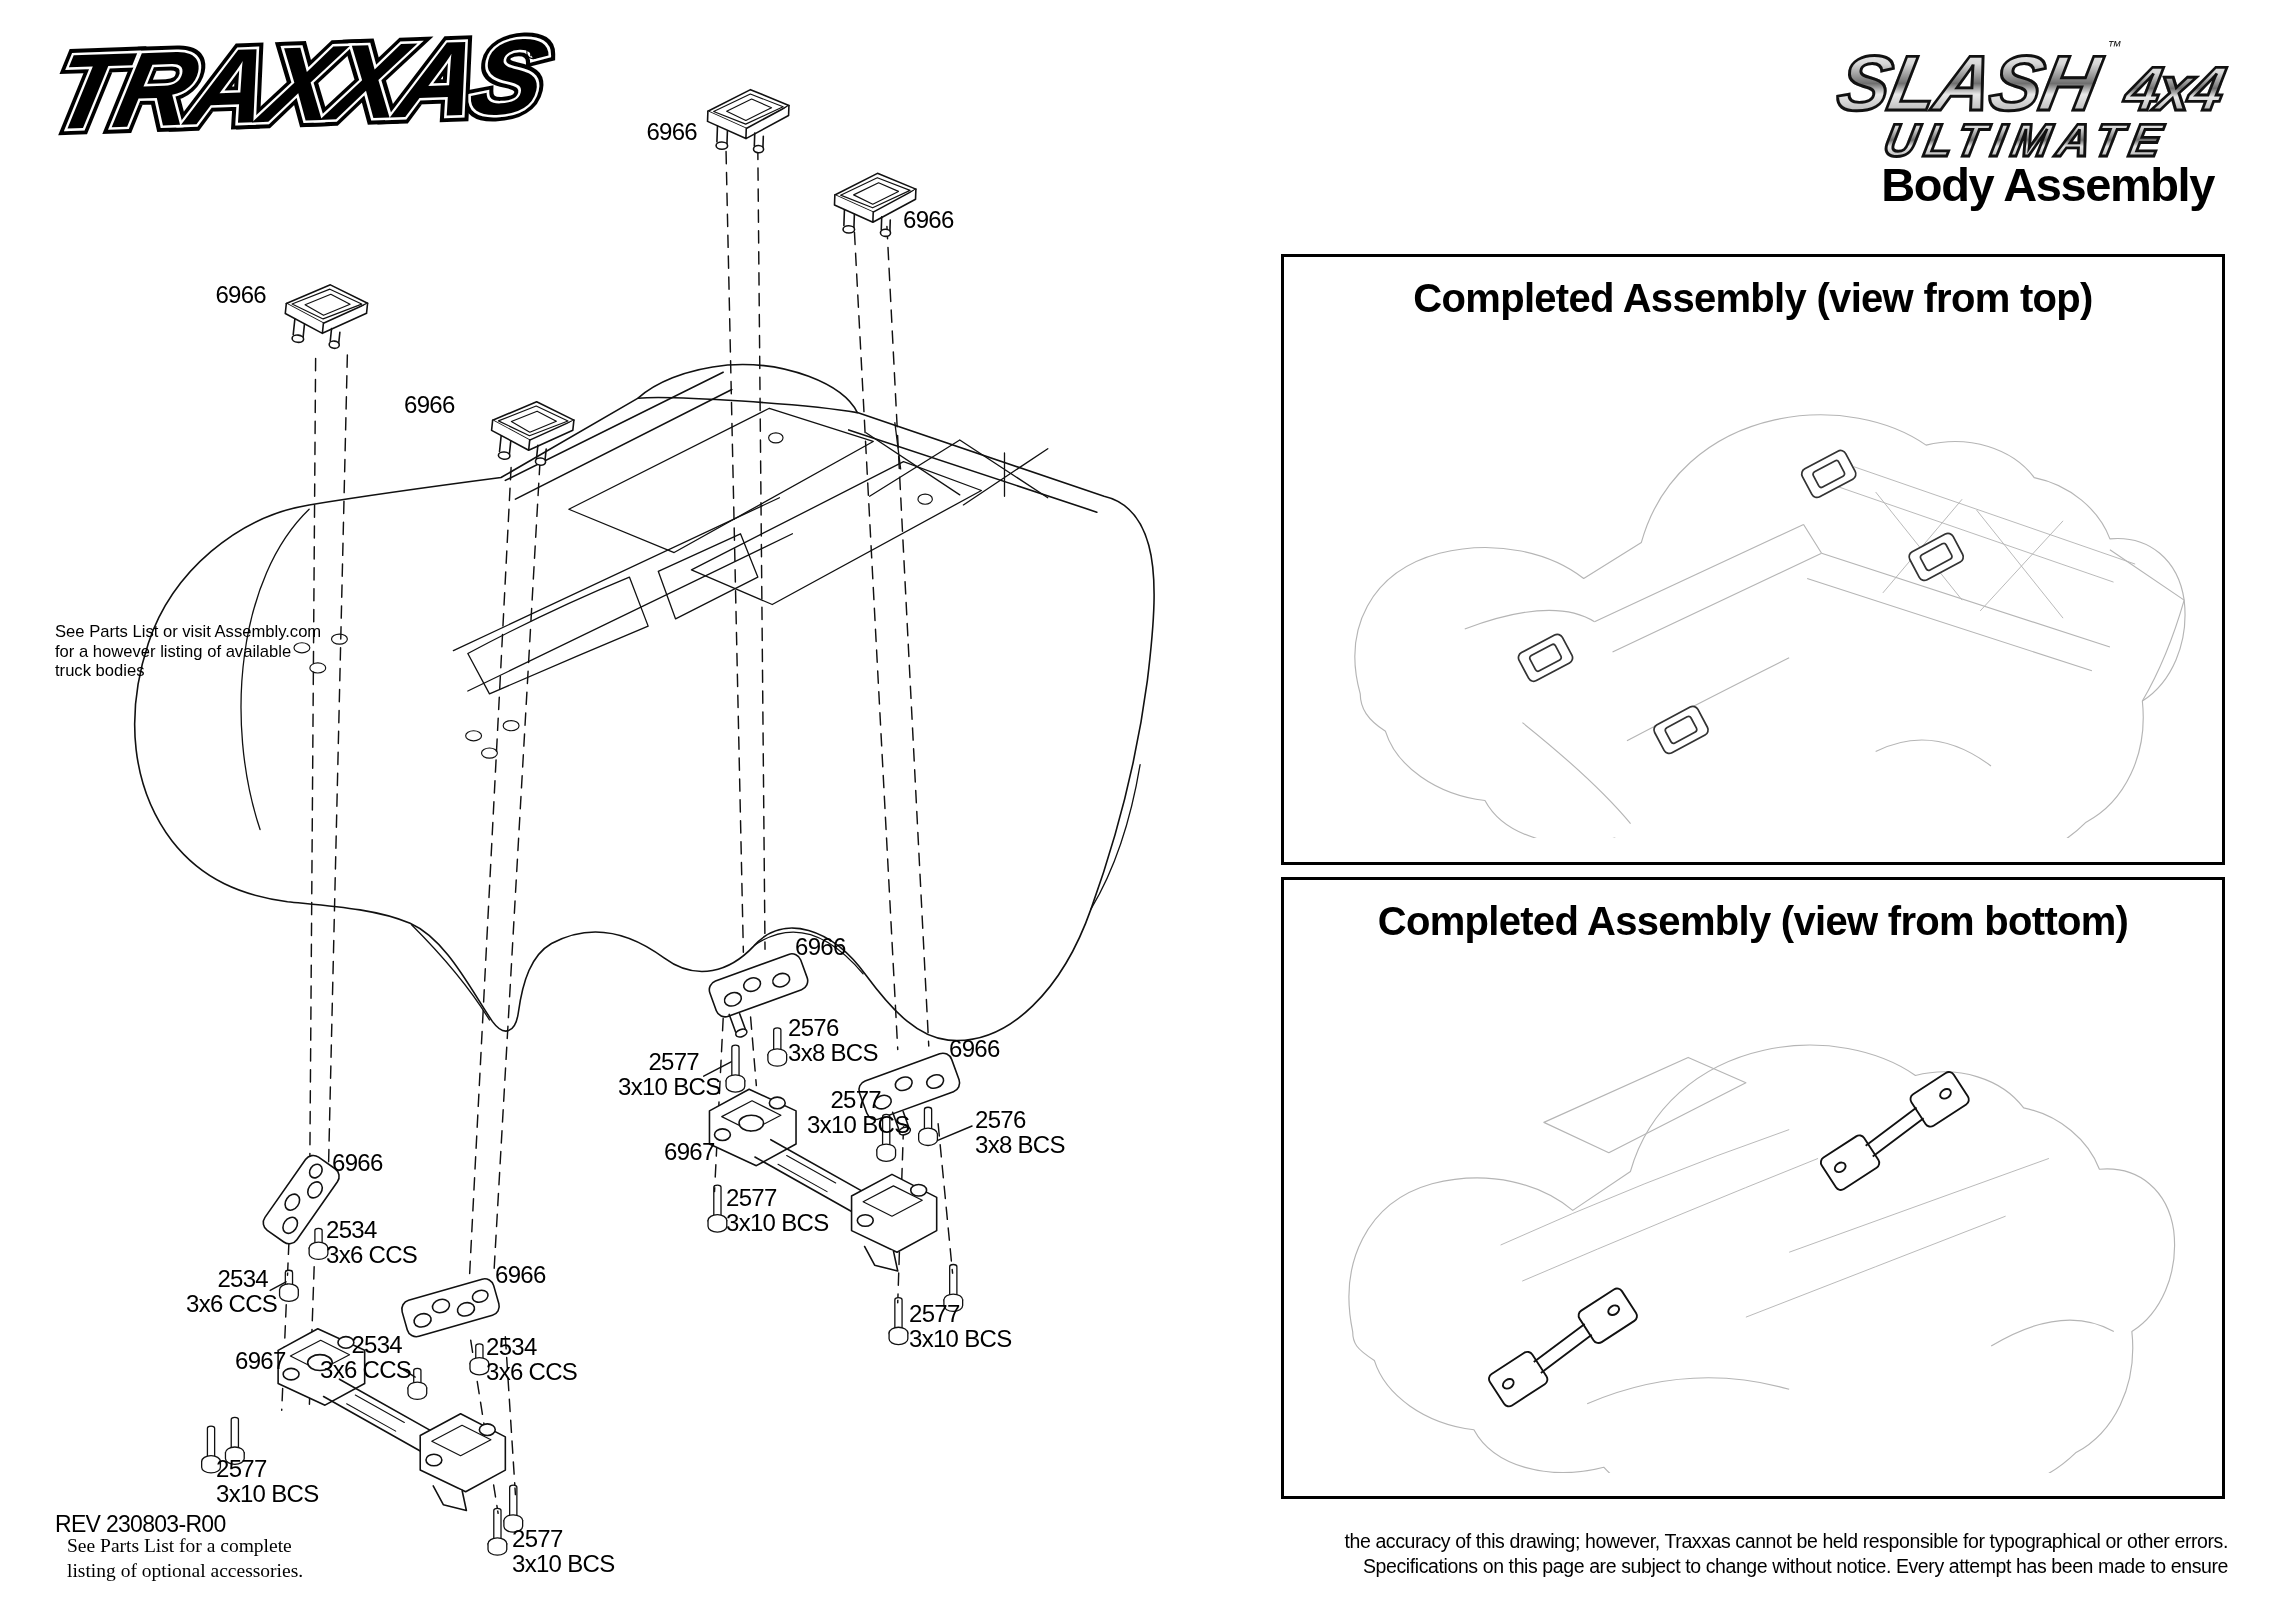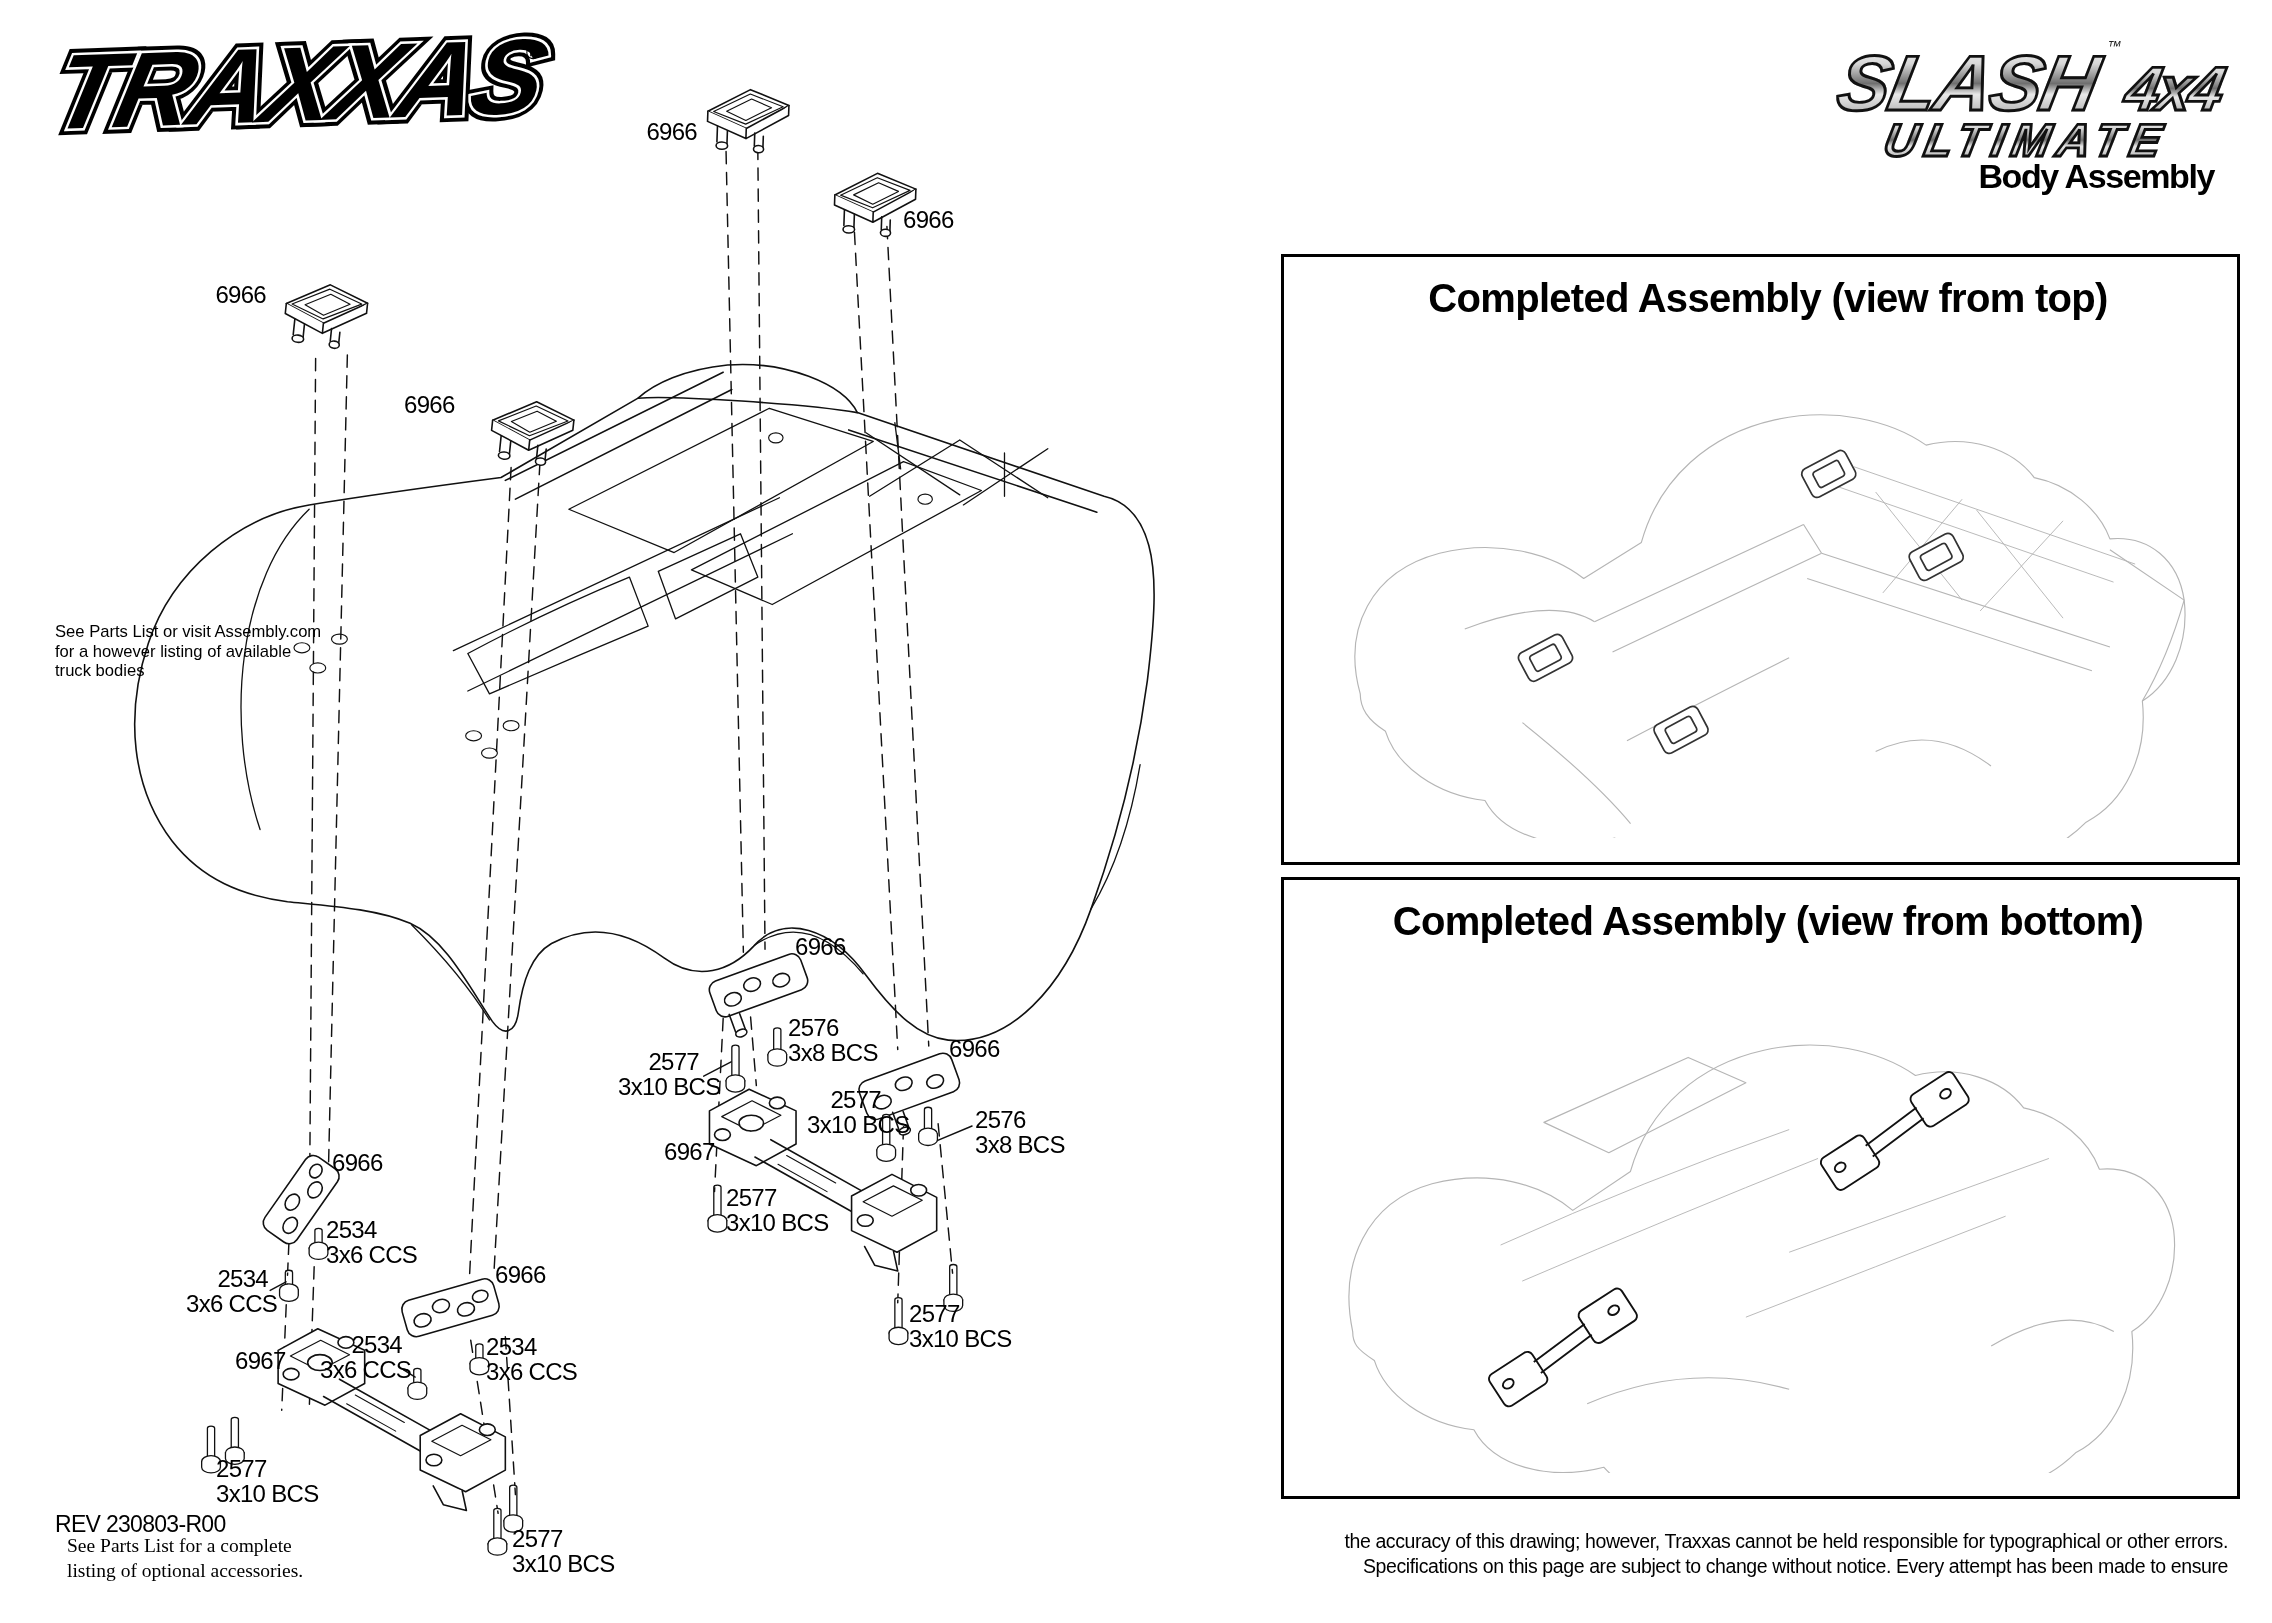--- a/index.html
+++ b/index.html
@@ -22,25 +22,25 @@
       -webkit-background-clip:text;background-clip:text;color:transparent;
       -webkit-text-stroke:2.9px #111;font-style:italic;font-weight:900;
       text-shadow:none;display:inline-block;}
   .slash-line{white-space:nowrap;}
   .slash-word{font-size:78px;letter-spacing:-1.4px;}
   .slash-4x4{font-size:62px;letter-spacing:-2.9px;margin-left:10px;}
   .slash-tm{font-size:14.4px;color:#222;vertical-align:top;-webkit-text-stroke:0;
       background:none;-webkit-background-clip:border-box;background-clip:border-box;}
   .ultimate-line{margin-top:-16px;margin-right:43px;}
   .ultimate-word{font-size:46px;letter-spacing:7.2px;}
-  .page-title{position:absolute;right:59px;top:157px;font-size:34px;font-weight:900;
+  .page-title{position:absolute;right:59px;top:157px;font-size:47px;font-weight:900;
       letter-spacing:-1.4px;}
 
   
-  .panel{position:absolute;left:1281px;width:938px;border:3.6px solid #000;background:#fff;padding-left:15px;}
+  .panel{position:absolute;left:1281px;width:938px;border:3.6px solid #000;background:#fff;}
   .panel-top{top:254px;height:605px;}
   .panel-bottom{top:877px;height:616px;}
   .panel-title{text-align:center;font-size:40px;font-weight:800;letter-spacing:-0.7px;
       margin-top:19px;}
   .panel svg{position:absolute;left:0;top:62px;}
 
   
   .note-body{position:absolute;left:55px;top:622px;font-size:16.6px;line-height:19.5px;}
   .rev-text{position:absolute;left:55px;top:1499px;font-size:23px;letter-spacing:-0.7px;margin-top:12px;}
   .accessories-note{position:absolute;left:67px;top:1534px;font-size:19.5px;line-height:24.5px;font-family:Liberation Serif, serif;}

